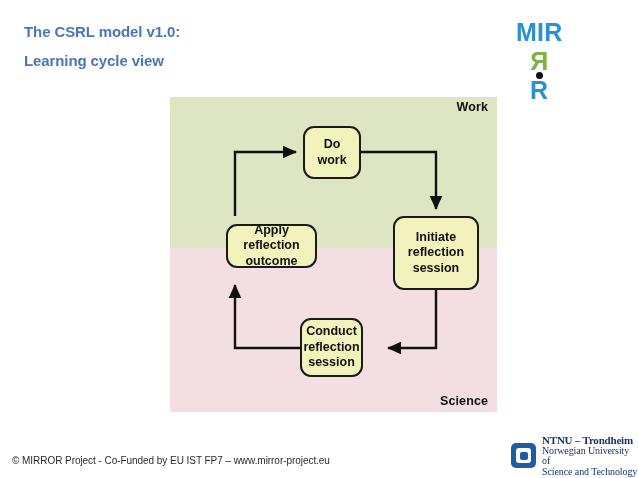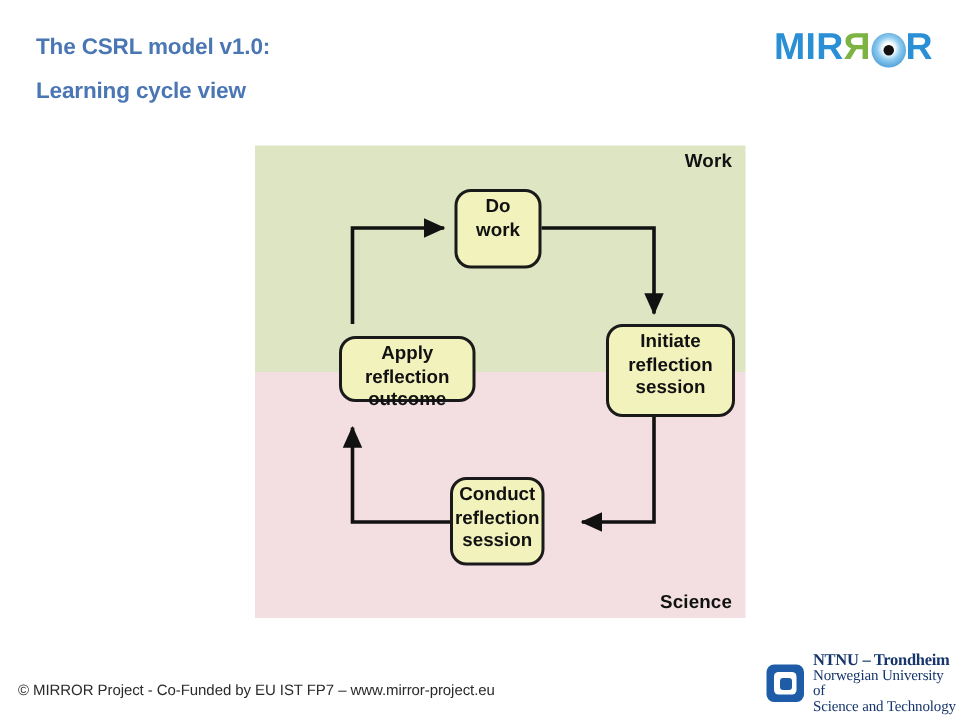--- a/index.html
+++ b/index.html
@@ -36,25 +36,26 @@
   }
   #title .line { display: block; white-space: nowrap; }
 
   
   #mirror-logo {
     position: absolute;
     left: 516px;
     top: 18px;
     height: 28px;
     display: flex;
-    align-items: flex-end;
+    align-items: center;
     font-size: 25px;
     font-weight: bold;
     letter-spacing: 0.2px;
     font-family: "Liberation Sans", sans-serif;
+    flex-direction: column;
   }
   #mirror-logo .seg-blue { color: #2b8fd6; }
   #mirror-logo .seg-rev {
     color: #7cb342;
     display: inline-block;
     transform: scaleX(-1);
   }
   #mirror-logo .eye {
     position: relative;
     display: inline-block;
@@ -116,32 +117,33 @@
     height: 315px;
   }
 
   
   .node {
     position: absolute;
     background: #f2f2bd;
     border: 2.2px solid #1a1a1a;
     border-radius: 11px;
     display: flex;
+    align-items: center;
     justify-content: center;
     text-align: center;
     font-size: 12.5px;
     font-weight: bold;
     color: #111111;
     line-height: 15.5px;
     box-sizing: border-box;
     padding: 2px 4px;
   }
   #node-do-work      { left: 133px; top:  29px; width: 58px; height: 53px; }
   #node-apply        { left:  20px; top: 127px; width: 91px; height: 44px; margin-left: 36px; }
-  #node-initiate     { left: 234px; top: 119px; width: 86px; height: 62px; }
+  #node-initiate     { left: 223px; top: 119px; width: 86px; height: 74px; }
   #node-conduct      { left: 130px; top: 221px; width: 63px; height: 59px; }
   .node .txt { display: block; }
 
   
   #footer-text {
     position: absolute;
     left: 12px;
     top: 455px;
     font-size: 10px;
     color: #2b2b2b;

